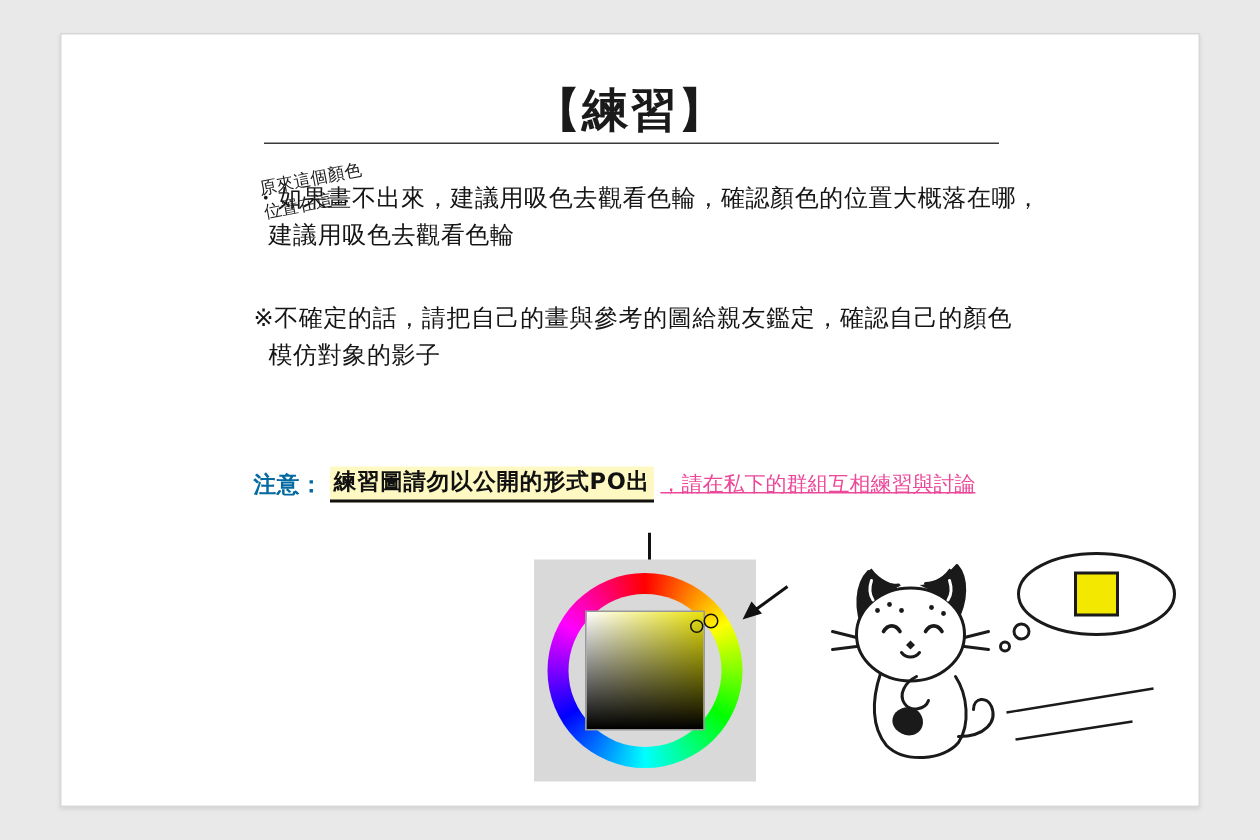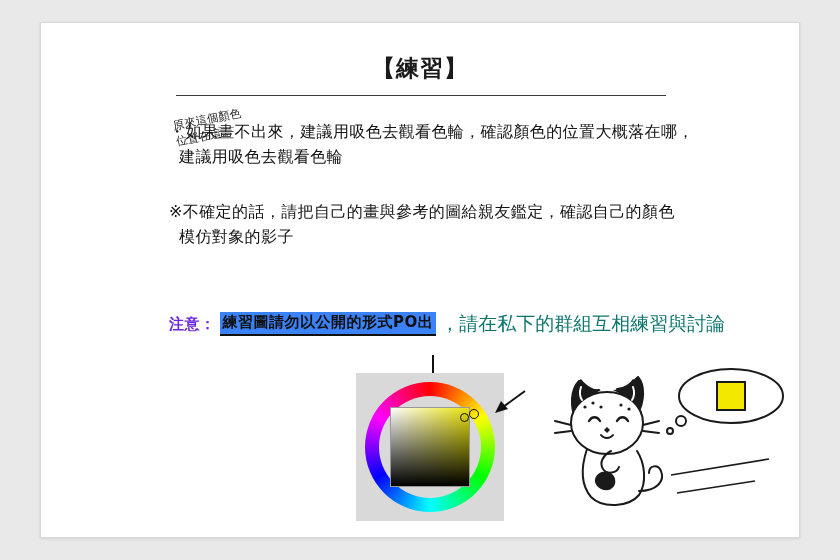--- a/index.html
+++ b/index.html
@@ -23,21 +23,21 @@
     border: 1px solid #d8d8d8;
     box-shadow: 0 1px 3px rgba(0,0,0,0.10);
     box-sizing: border-box;
   }
   #title {
     position: absolute;
     left: 0;
     top: 30px;
     width: 100%;
     text-align: center;
-    font-size: 23px;
+    font-size: 31px;
     font-weight: bold;
     color: #1a1a1a;
     letter-spacing: 1px;
   }
   #title-rule {
     position: absolute;
     left: 135px;
     top: 72px;
     width: 490px;
     height: 1px;
@@ -71,36 +71,37 @@
     position: absolute;
     left: 128px;
     top: 288px;
     display: flex;
     align-items: center;
     font-size: 15px;
     white-space: nowrap;
   }
   #notice-label {
     font-weight: bold;
-    color: #6d28d9;
+    color: #0369a1;
     margin-right: 4px;
     letter-spacing: 0.5px;
   }
   #notice-highlight {
-    background: #3b82f6;
+    background: #fef9c3;
     color: #111;
     font-weight: bold;
     padding: 1px 3px 2px 3px;
     border-bottom: 2px solid #111;
     letter-spacing: 0.5px;
   }
   #notice-tail {
-    color: #0f766e;
+    color: #ec4899;
     margin-left: 4px;
-    font-size: 19px;
+    font-size: 14px;
+    text-decoration: underline;
   }
 
   
   #wheel-fig {
     position: absolute;
     left: 315px;
     top: 350px;
     width: 148px;
     height: 148px;
     background: #d9d9d9;

